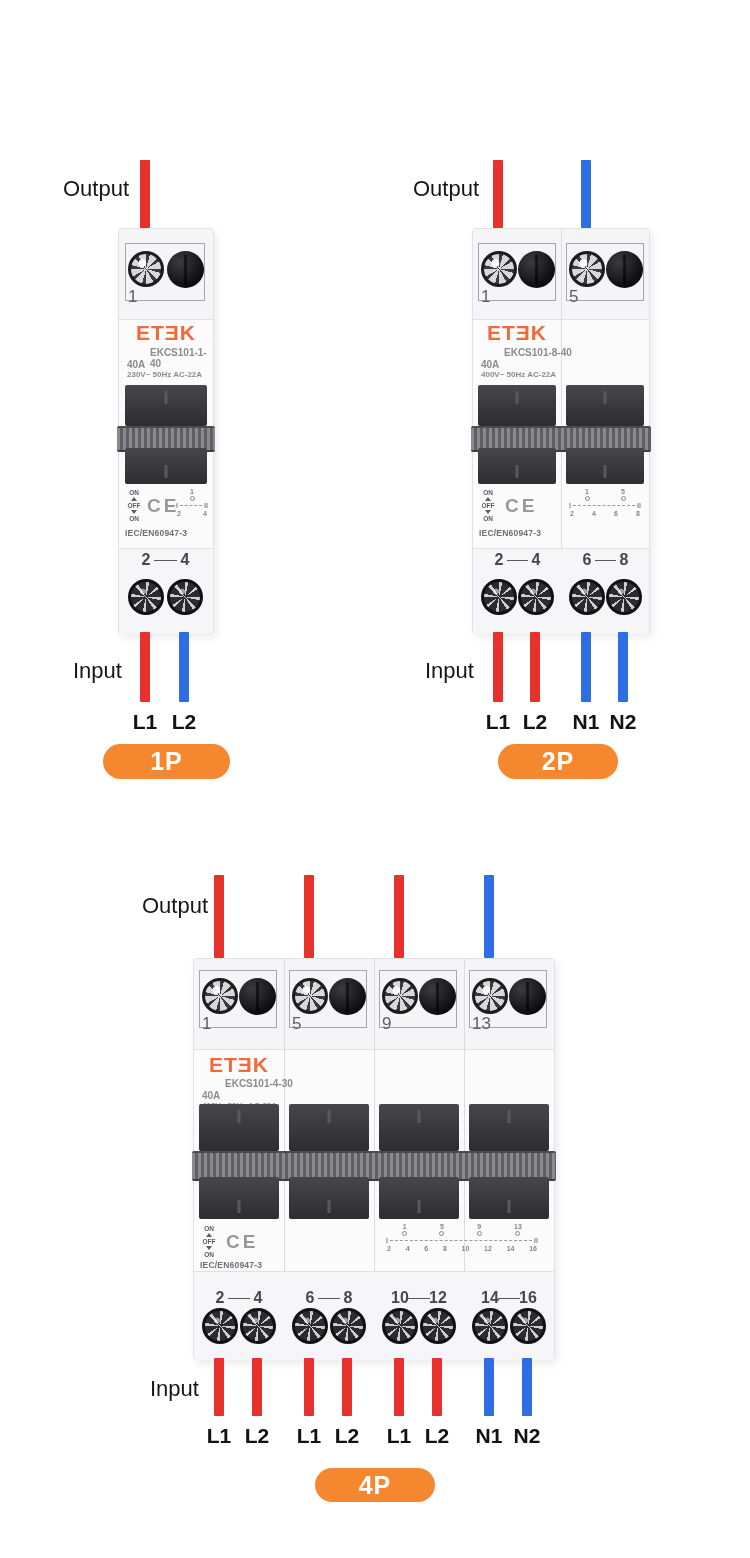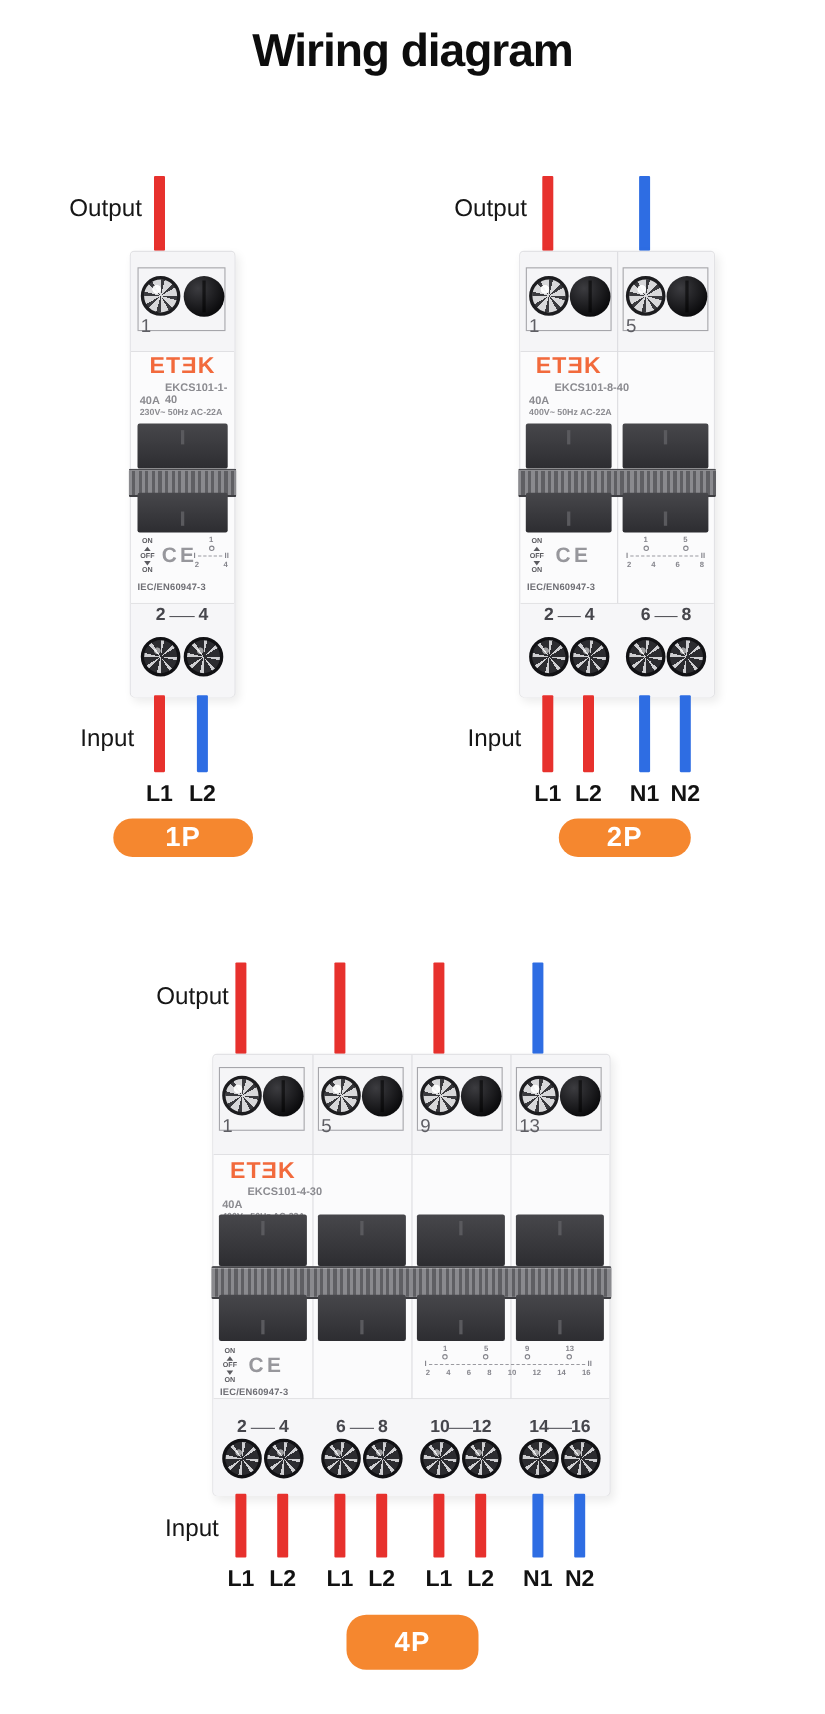--- a/index.html
+++ b/index.html
@@ -79,21 +79,20 @@
   .term-label{position:absolute;width:40px;text-align:center;font-size:21px;font-weight:600;color:#121212;}
   .badge{position:absolute;height:35px;border-radius:18px;background:var(--badge_bg,#f5872f);
          color:var(--badge_text,#fff);font-size:25px;font-weight:700;letter-spacing:1px;
          display:flex;align-items:center;justify-content:center;}
 </style>
 </head>
 <body>
 
 <div id="stage">
 
-  <div class="abs page-title">Wiring diagram</div>
 
   <div class="asm" style="left:63px;top:160px;width:180px;height:660px;">
     <div class="io-label" style="left:0;top:16px;">Output</div>
     <div class="wire" style="left:77px;top:0;height:68px;" data-color="red"></div>
 
     <div class="body" style="left:55px;top:68px;width:94px;height:404px;">
       <div class="sect-top"></div>
       <div class="toutline" style="left:6px;top:14px;width:78px;height:56px;"></div>
       <div class="screw" style="left:9px;top:22px;"></div>
       <div class="knob" style="left:48px;top:22px;"></div>
@@ -227,21 +226,21 @@
 
     <div class="wire" style="left:80px;top:472px;height:70px;" data-color="red"></div>
     <div class="wire" style="left:117px;top:472px;height:70px;" data-color="red"></div>
     <div class="wire" style="left:168px;top:472px;height:70px;" data-color="blue"></div>
     <div class="wire" style="left:205px;top:472px;height:70px;" data-color="blue"></div>
     <div class="io-label" style="left:12px;top:498px;">Input</div>
     <div class="term-label" style="left:65px;top:550px;">L1</div>
     <div class="term-label" style="left:102px;top:550px;">L2</div>
     <div class="term-label" style="left:153px;top:550px;">N1</div>
     <div class="term-label" style="left:190px;top:550px;">N2</div>
-    <div class="badge" style="left:95px;top:584px;width:120px;">2P</div>
+    <div class="badge" style="left:85px;top:584px;width:120px;">2P</div>
   </div>
 
   <div class="asm" style="left:142px;top:875px;width:470px;height:660px;">
     <div class="io-label" style="left:0;top:18px;">Output</div>
     <div class="wire" style="left:72px;top:0;height:83px;" data-color="red"></div>
     <div class="wire" style="left:162px;top:0;height:83px;" data-color="red"></div>
     <div class="wire" style="left:252px;top:0;height:83px;" data-color="red"></div>
     <div class="wire" style="left:342px;top:0;height:83px;" data-color="blue"></div>
 
     <div class="body" style="left:51px;top:83px;width:360px;height:400px;">
@@ -360,16 +359,16 @@
     <div class="wire" style="left:380px;top:483px;height:58px;" data-color="blue"></div>
     <div class="io-label" style="left:8px;top:501px;">Input</div>
     <div class="term-label" style="left:57px;top:549px;">L1</div>
     <div class="term-label" style="left:95px;top:549px;">L2</div>
     <div class="term-label" style="left:147px;top:549px;">L1</div>
     <div class="term-label" style="left:185px;top:549px;">L2</div>
     <div class="term-label" style="left:237px;top:549px;">L1</div>
     <div class="term-label" style="left:275px;top:549px;">L2</div>
     <div class="term-label" style="left:327px;top:549px;">N1</div>
     <div class="term-label" style="left:365px;top:549px;">N2</div>
-    <div class="badge" style="left:173px;top:593px;width:120px;height:50px;">4P</div>
+    <div class="badge" style="left:173px;top:593px;width:120px;height:34px;">4P</div>
   </div>
 
 </div>
 
 </body></html>

